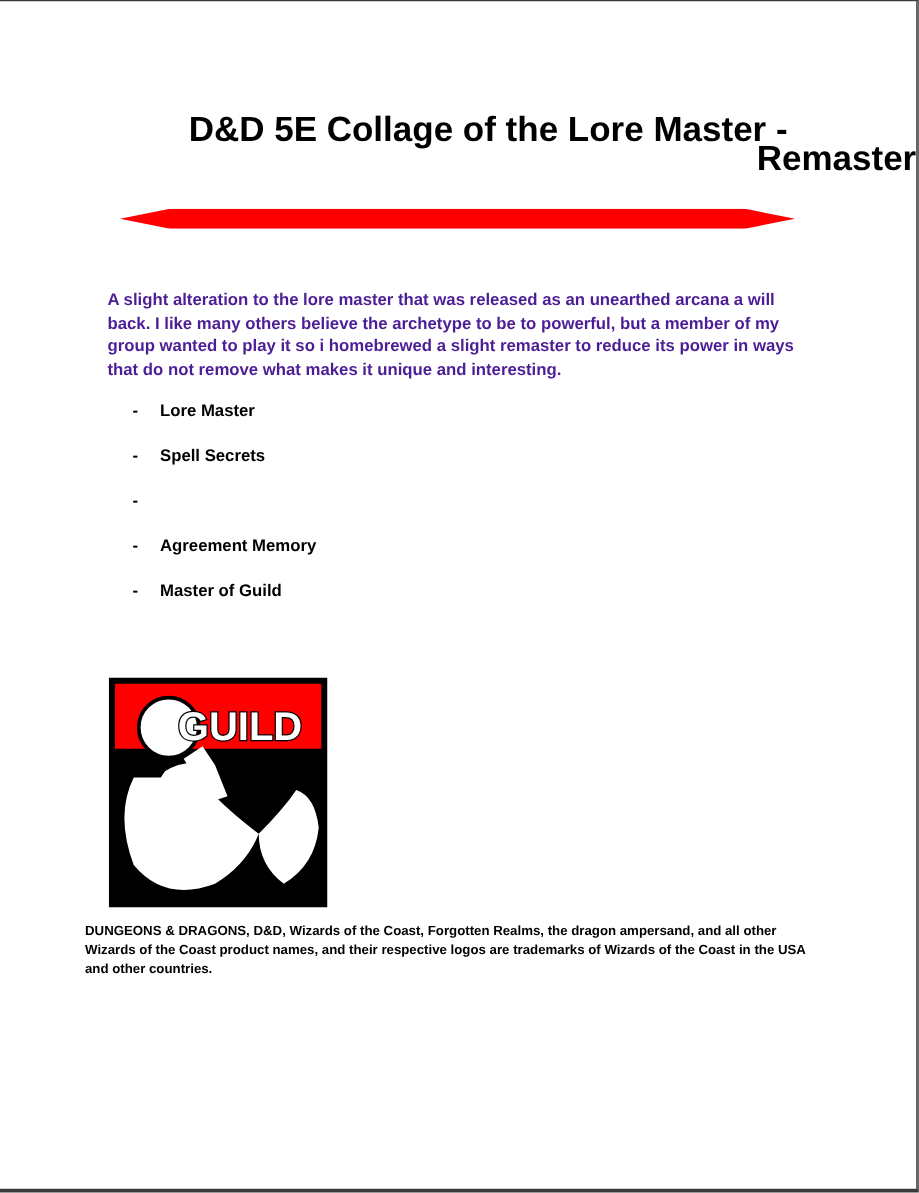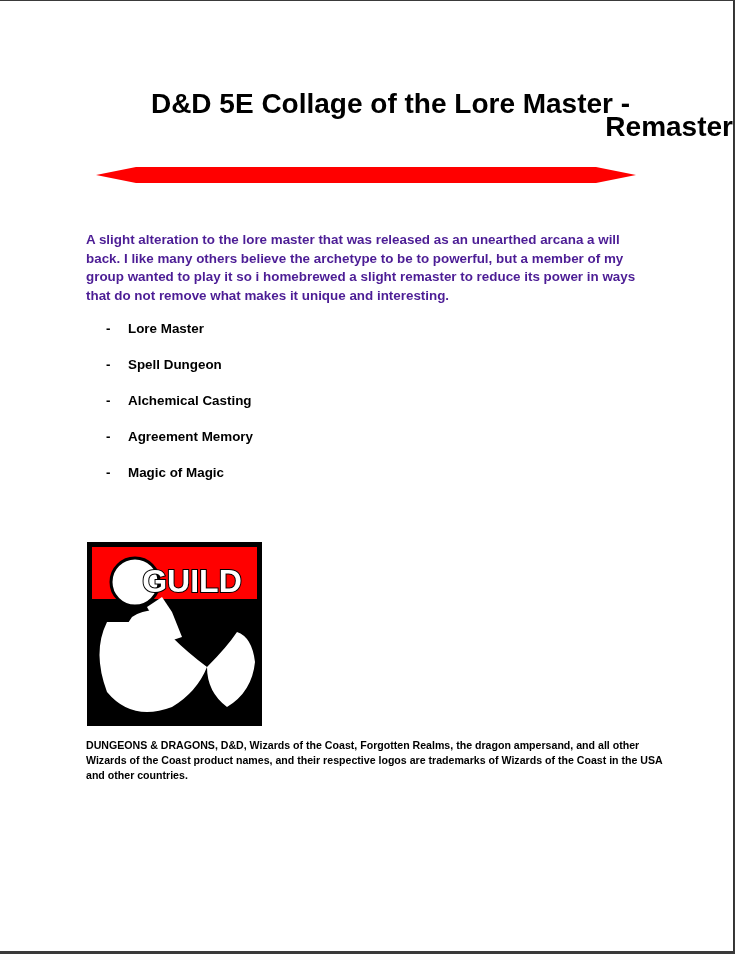--- a/index.html
+++ b/index.html
@@ -7,21 +7,21 @@
   .page { position:absolute; left:0; top:1px; width:733px; height:950px; background:#fff; border-right:1px solid #333; }
   .title { position:absolute; left:0; width:733px; text-align:center; font-weight:bold; font-size:28px; color:#000; line-height:40px; }
   .t1 { top:83px;padding-left:24px; }
   .t2 { top:106px;text-align:right; }
   .bar { position:absolute; left:96px; top:166px; width:540px; height:16px; }
   .intro { position:absolute; left:86px; top:230px; width:570px; font-weight:bold; font-size:13.4px; line-height:18.5px; color:#4c1d95; }
   .list { position:absolute; left:106px; top:320px; margin:0; padding:0; list-style:none; }
   .list li { height:36px; font-weight:bold; font-size:13.4px; line-height:16px; display:flex; }
   .list .dash { width:22px; }
   .logo { position:absolute; left:87px; top:541px; width:175px; height:184px; }
-  .legal { position:absolute; left:86px; width:580px; font-weight:bold; font-size:10.6px; line-height:15px; color:#000; }
+  .legal { position:absolute; left:68px; width:580px; font-weight:bold; font-size:10.6px; line-height:15px; color:#000; }
   .l1 { top:737px; }
   .l2 { top:822px; }
 </style>
 </head>
 <body>
 
 <div class="page">
   <div class="title t1">D&amp;D 5E Collage of the Lore Master -</div>
   <div class="title t2">Remaster</div>
 
@@ -31,33 +31,32 @@
 
   <div class="intro">A slight alteration to the lore master that was released as an unearthed arcana a will back. I like many others believe the archetype to be to powerful, but a member of my group wanted to play it so i homebrewed a slight remaster to reduce its power in ways that do not remove what makes it unique and interesting.</div>
 
   <ul class="list">
     <li>
         <span class="dash">-</span>
         <span>Lore Master</span>
       </li>
     <li>
         <span class="dash">-</span>
-        <span>Spell Dungeon</span>
+        <span>Spell Secrets</span>
       </li>
     <li>
         <span class="dash">-</span>
-        <span>Alchemical Casting</span>
       </li>
     <li>
         <span class="dash">-</span>
         <span>Agreement Memory</span>
       </li>
     <li>
         <span class="dash">-</span>
-        <span>Magic of Magic</span>
+        <span>Master of Guild</span>
       </li>
   </ul>
 
   <svg class="logo" viewBox="0 0 175 184">
     <rect x="0" y="0" width="175" height="184" fill="#000"></rect>
     <rect x="5" y="5" width="165" height="52" fill="#ff0000"></rect>
     <g>
       <circle cx="48" cy="40" r="24" fill="#fff" stroke="#000" stroke-width="3"></circle>
       <path d="M20 80 Q5 110 20 150 Q45 180 85 165 Q110 150 120 125 Q140 105 150 90 Q165 95 168 120 Q165 150 140 165 Q120 150 120 125 Q100 110 85 95 Q70 85 80 70 Q60 65 45 75 Q30 95 35 125 Q45 150 70 150 Q90 140 95 125 L85 120 Q75 135 60 132 Q45 125 45 105 Q48 85 65 80 Z" fill="#fff"></path>
       <path d="M60 65 L75 55 L85 70 L95 95 L80 100 Z" fill="#fff"></path>

